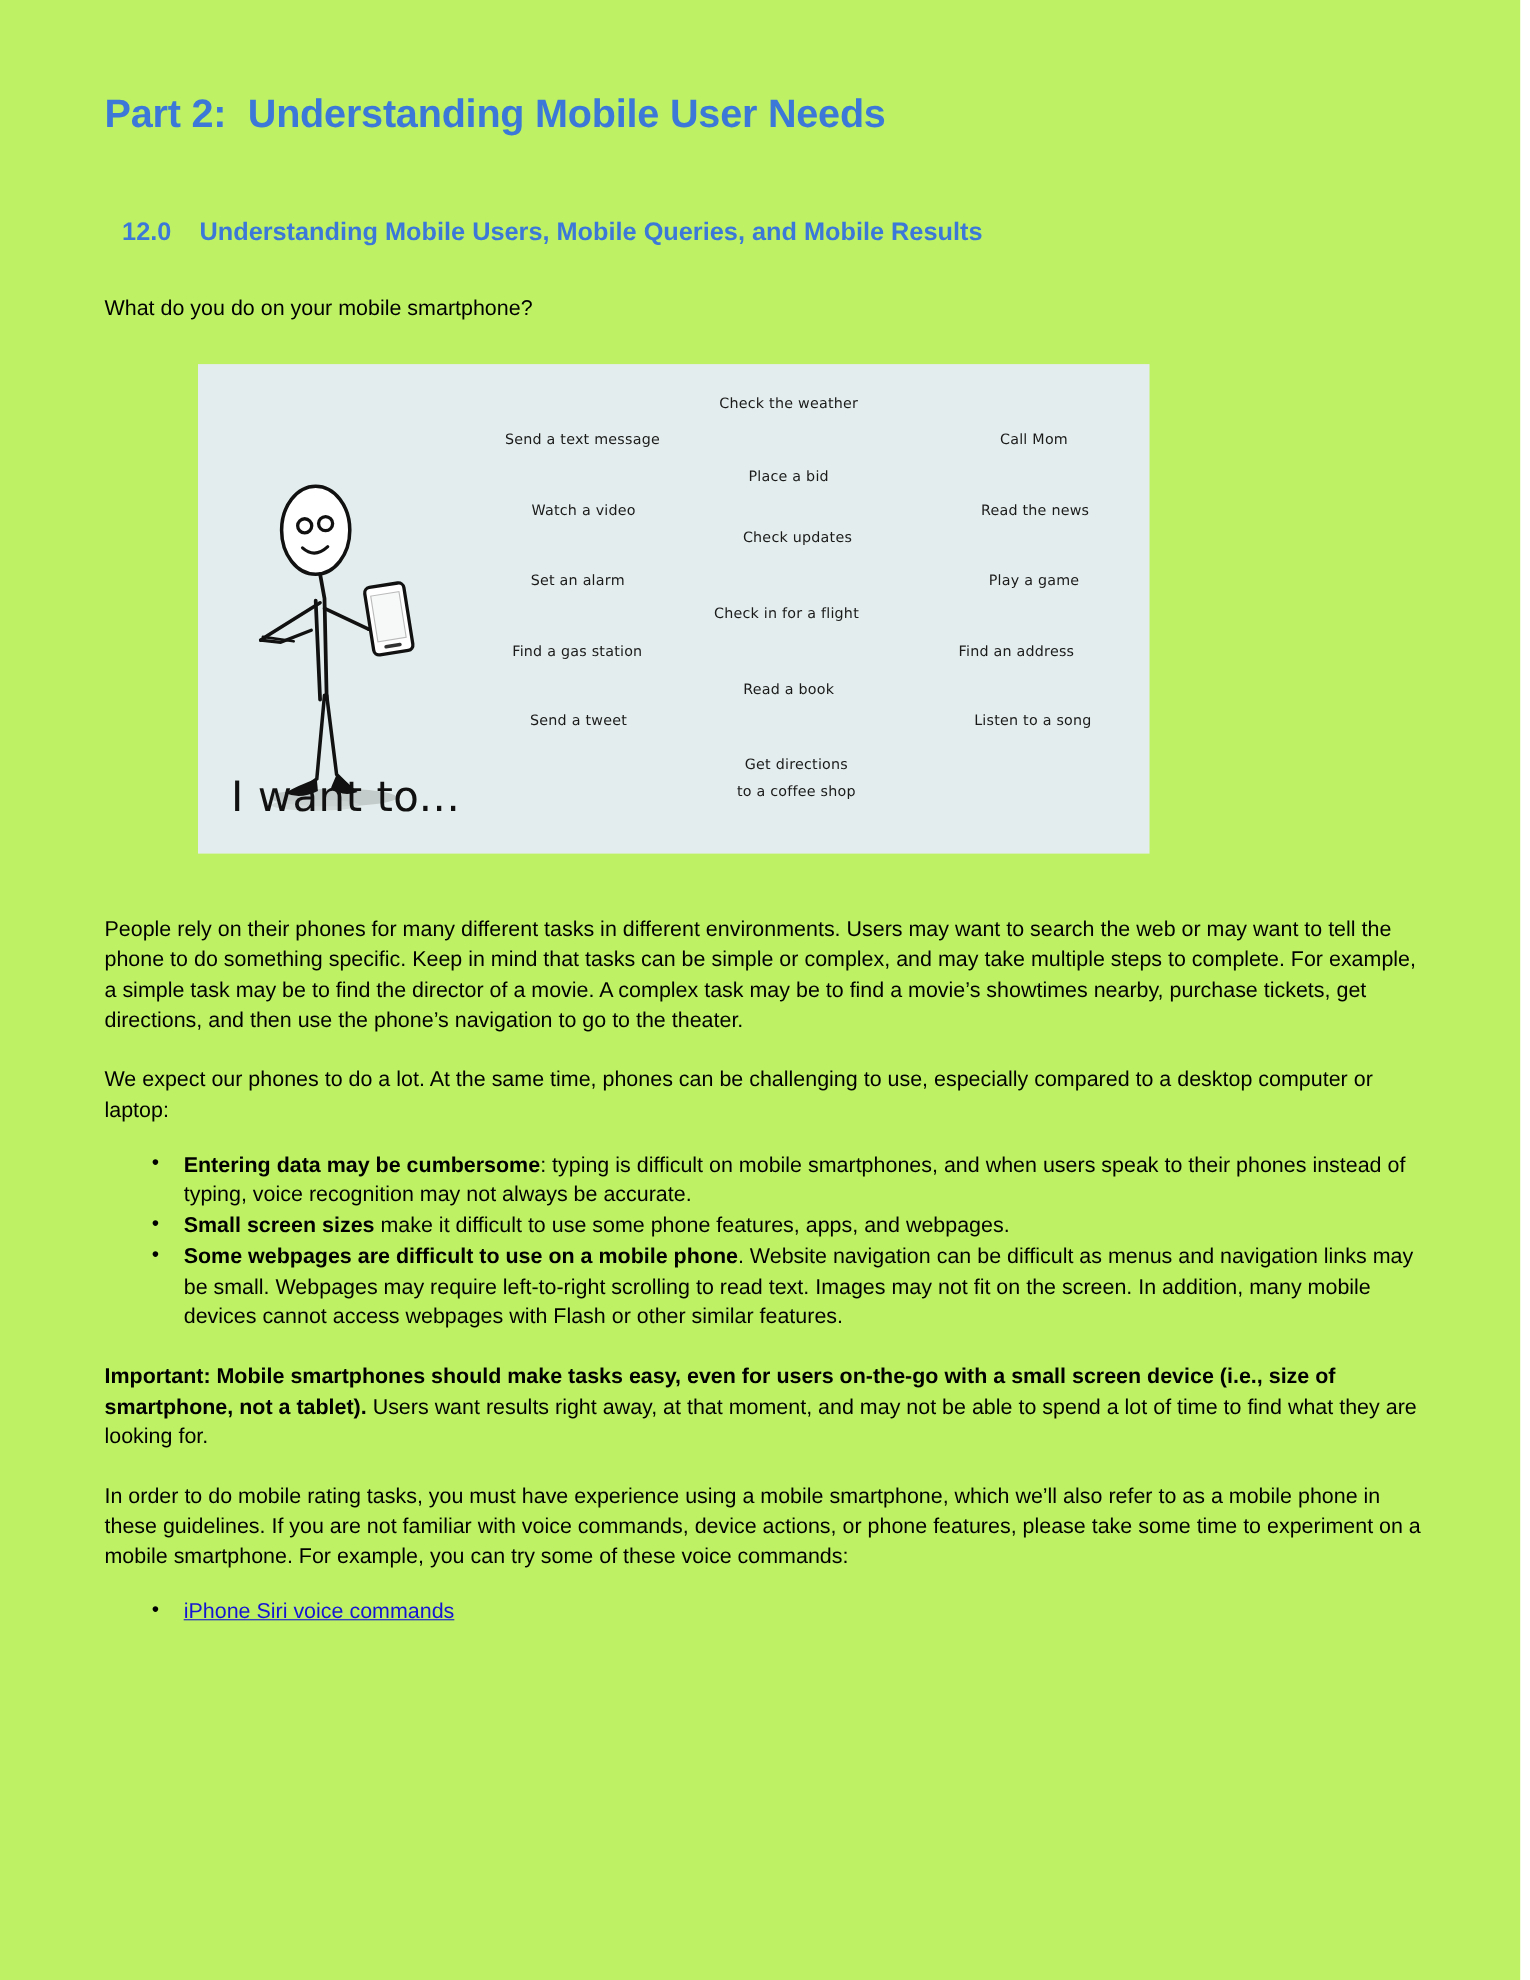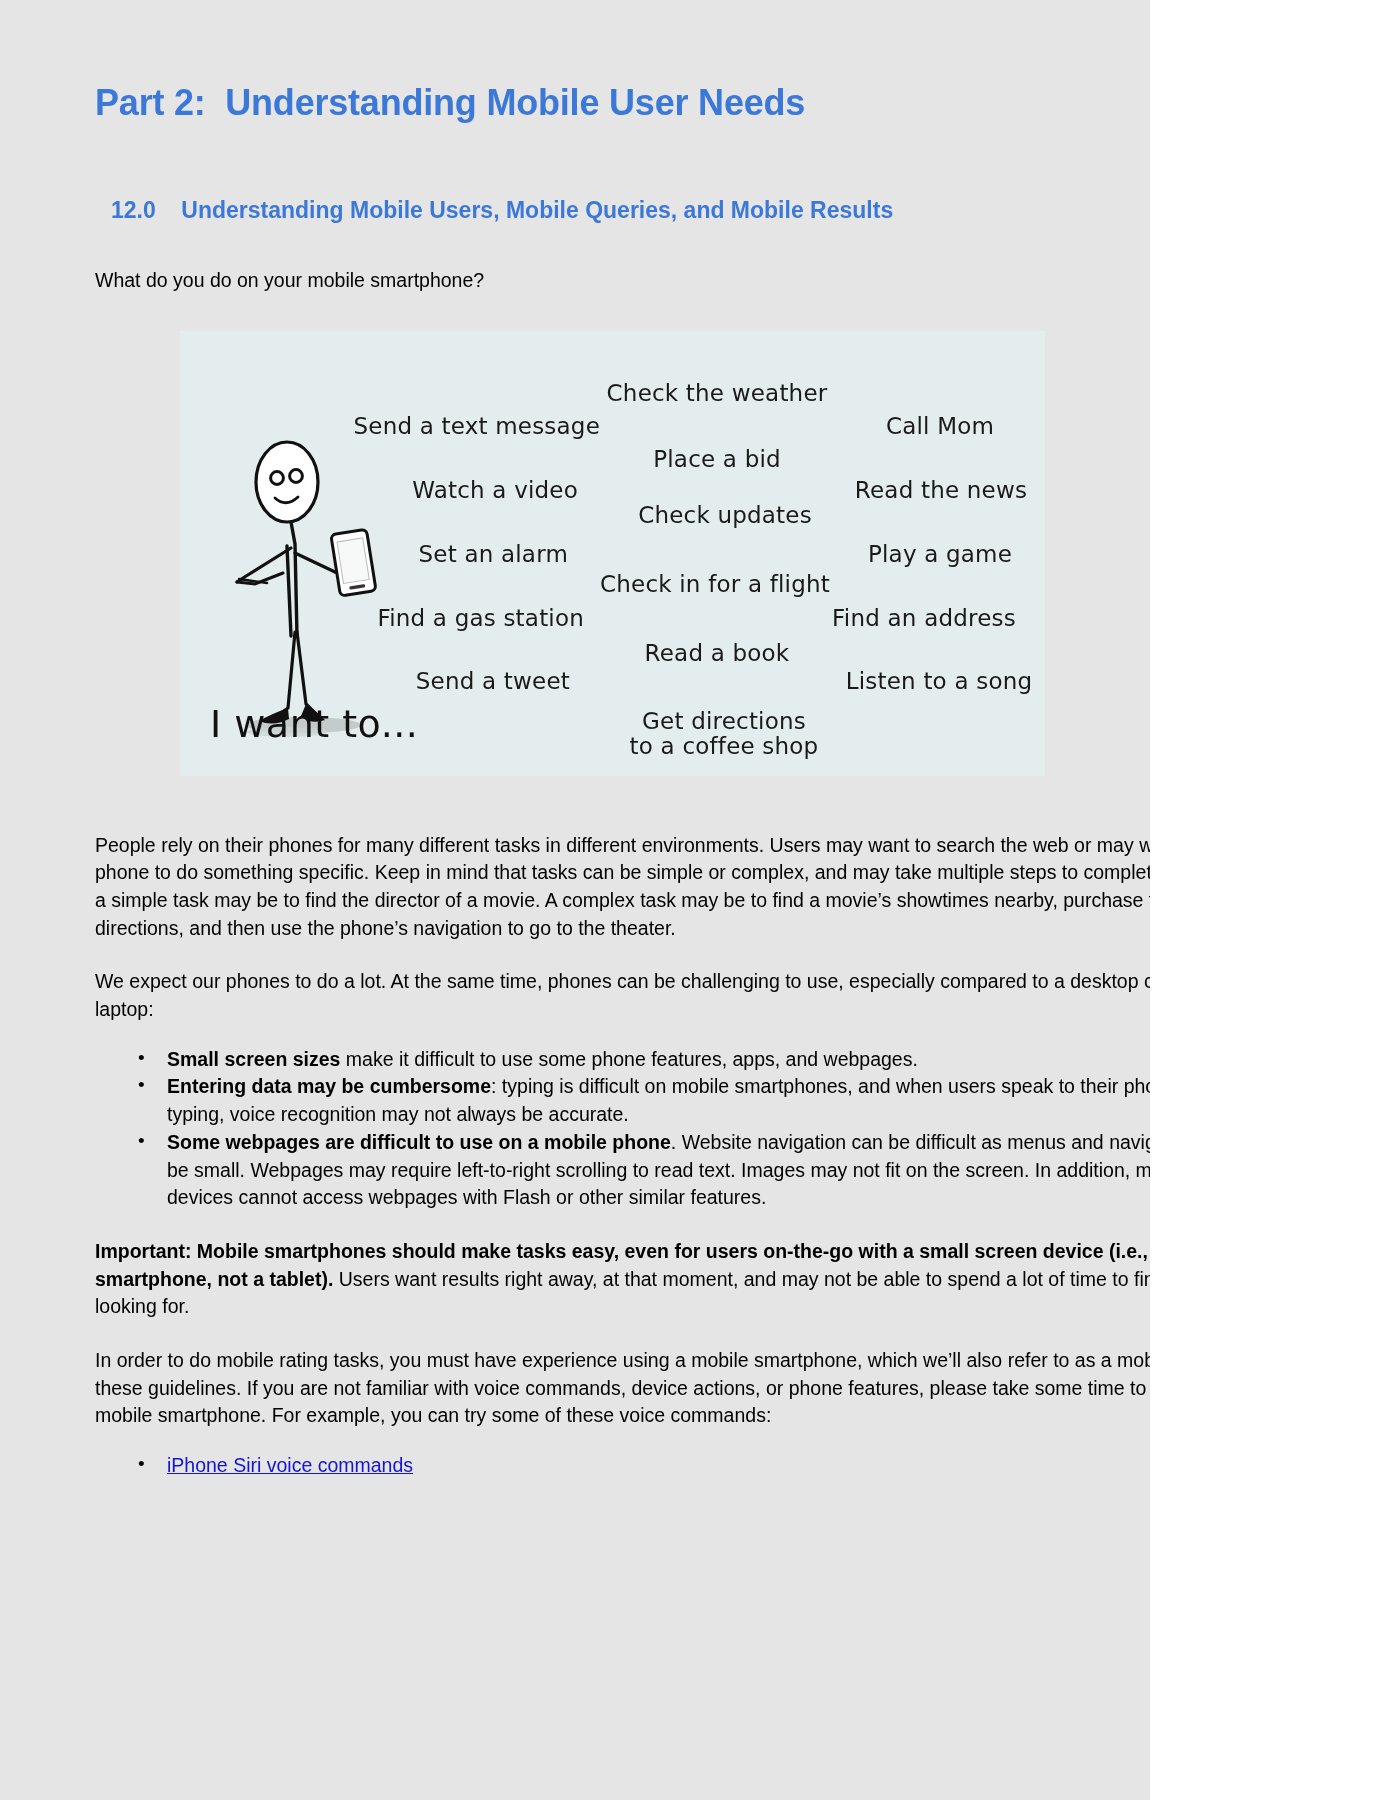--- a/index.html
+++ b/index.html
@@ -6,23 +6,23 @@
     margin: 0;
     padding: 0;
     background: #ffffff;
   }
   body {
     font-family: "Liberation Sans", sans-serif;
     color: #000000;
   }
   .page {
     position: relative;
-    width: 1150px;
+    width: 1382px;
     height: 1800px;
-    background: #e5e5e5;
+    background: #bef264;
     overflow: hidden;
     box-sizing: border-box;
     padding: 0;
   }
   .content {
     position: absolute;
     left: 95px;
     top: 0;
     width: 1205px;
   }
@@ -66,25 +66,24 @@
   }
   .figure {
     position: relative;
     width: 865px;
     height: 445px;
     background: #E4EDED;
   }
   .fig-label {
     position: absolute;
     font-family: "DejaVu Sans", sans-serif;
-    font-size: 23px;
+    font-size: 13px;
     color: #1a1a1a;
     white-space: nowrap;
     letter-spacing: 0.2px;
-    margin-top: 20px;
   }
   .fig-label.center { transform: translateX(-50%); }
   .fig-label.right  { transform: translateX(-100%); }
   .fig-iwantto {
     position: absolute;
     left: 30px;
     bottom: 30px;
     font-family: "DejaVu Sans", sans-serif;
     font-size: 38px;
     color: #111111;
@@ -221,22 +220,22 @@
     </div>
 
     <div style="height:56px"></div>
     <p class="body">People rely on their phones for many different tasks in different environments.  Users may want to search the web or may want to tell the phone to do something specific.  Keep in mind that tasks can be simple or complex, and may take multiple steps to complete.  For example, a simple task may be to find the director of a movie.  A complex task may be to find a movie’s showtimes nearby, purchase tickets, get directions, and then use the phone’s navigation to go to the theater.</p>
 
     <div class="gap-para"></div>
     <p class="body">We expect our phones to do a lot.  At the same time, phones can be challenging to use, especially compared to a desktop computer or laptop:</p>
 
     <div class="gap-small"></div>
     <ul class="bullets">
+      <li><span class="b">Entering data may be cumbersome</span><span>: typing is difficult on mobile smartphones, and when users speak to their phones instead of typing, voice recognition may not always be accurate.</span></li>
       <li><span class="b">Small screen sizes</span><span> make it difficult to use some phone features, apps, and webpages.</span></li>
-      <li><span class="b">Entering data may be cumbersome</span><span>: typing is difficult on mobile smartphones, and when users speak to their phones instead of typing, voice recognition may not always be accurate.</span></li>
       <li><span class="b">Some webpages are difficult to use on a mobile phone</span><span>.  Website navigation can be difficult as menus and navigation links may be small.  Webpages may require left-to-right scrolling to read text.  Images may not fit on the screen.  In addition, many mobile devices cannot access webpages with Flash or other similar features.</span></li>
     </ul>
 
     <div class="gap-para"></div>
     <p class="body"><span class="b">Important: Mobile smartphones should make tasks easy, even for users on-the-go with a small screen device (i.e., size of smartphone, not a tablet).</span><span>  Users want results right away, at that moment, and may not be able to spend a lot of time to find what they are looking for.</span></p>
 
     <div class="gap-para"></div>
     <p class="body">In order to do mobile rating tasks, you must have experience using a mobile smartphone, which we’ll also refer to as a mobile phone in these guidelines.  If you are not familiar with voice commands, device actions, or phone features, please take some time to experiment on a mobile smartphone.  For example, you can try some of these voice commands:</p>
 
     <div class="gap-small"></div>

